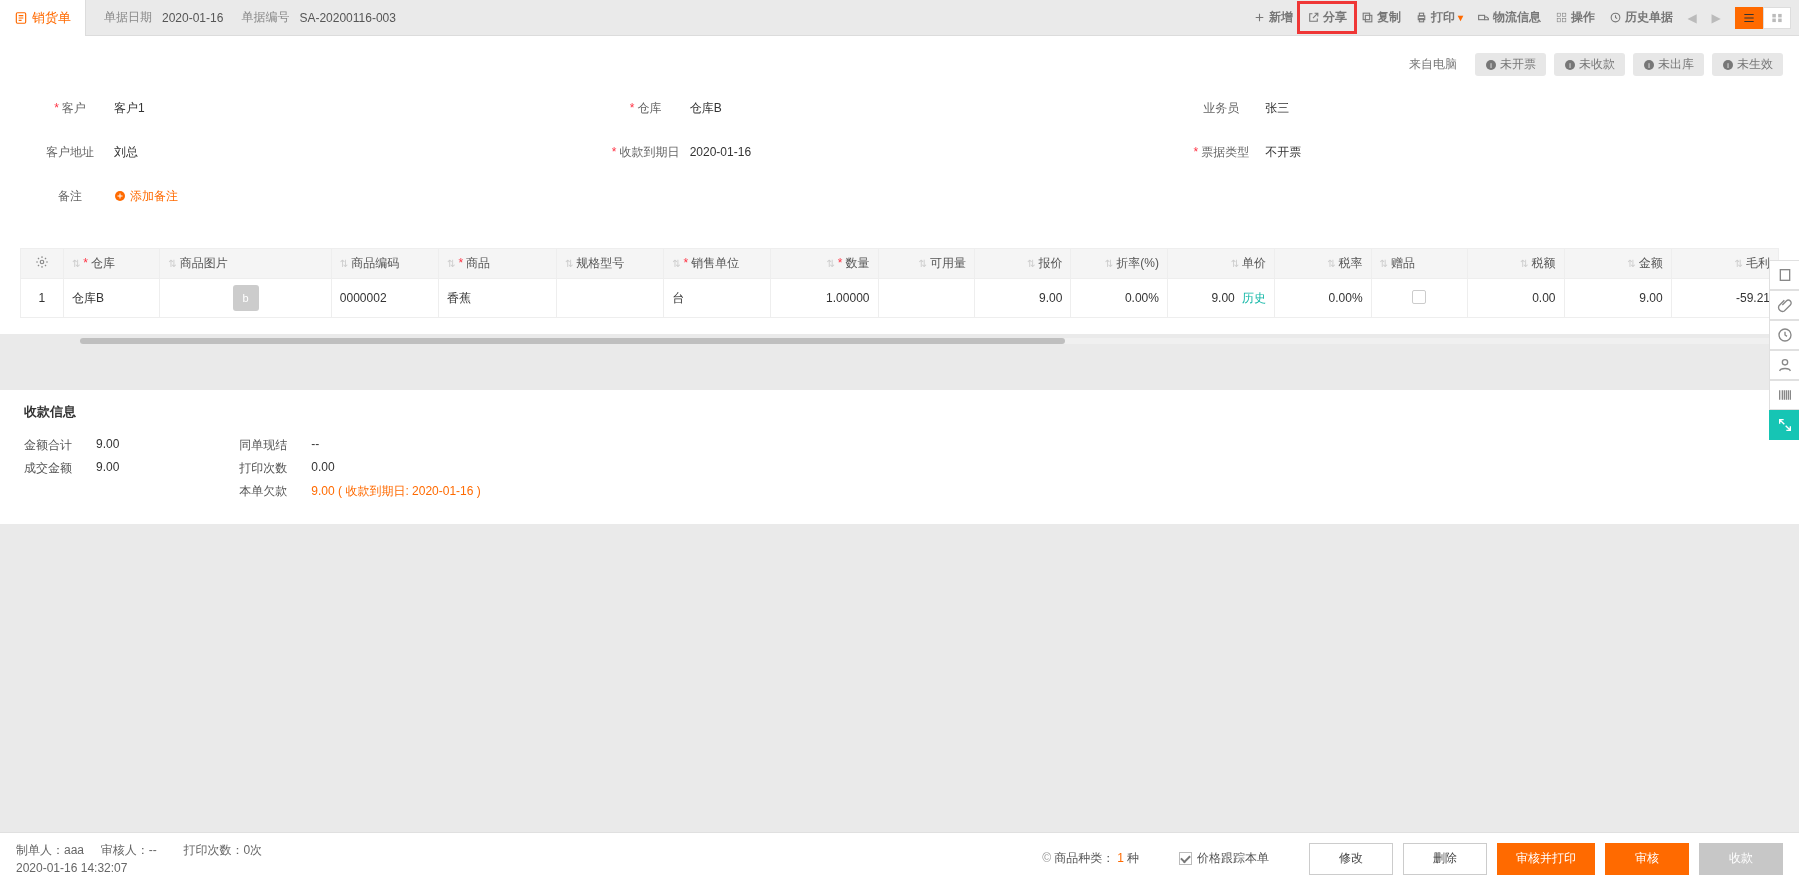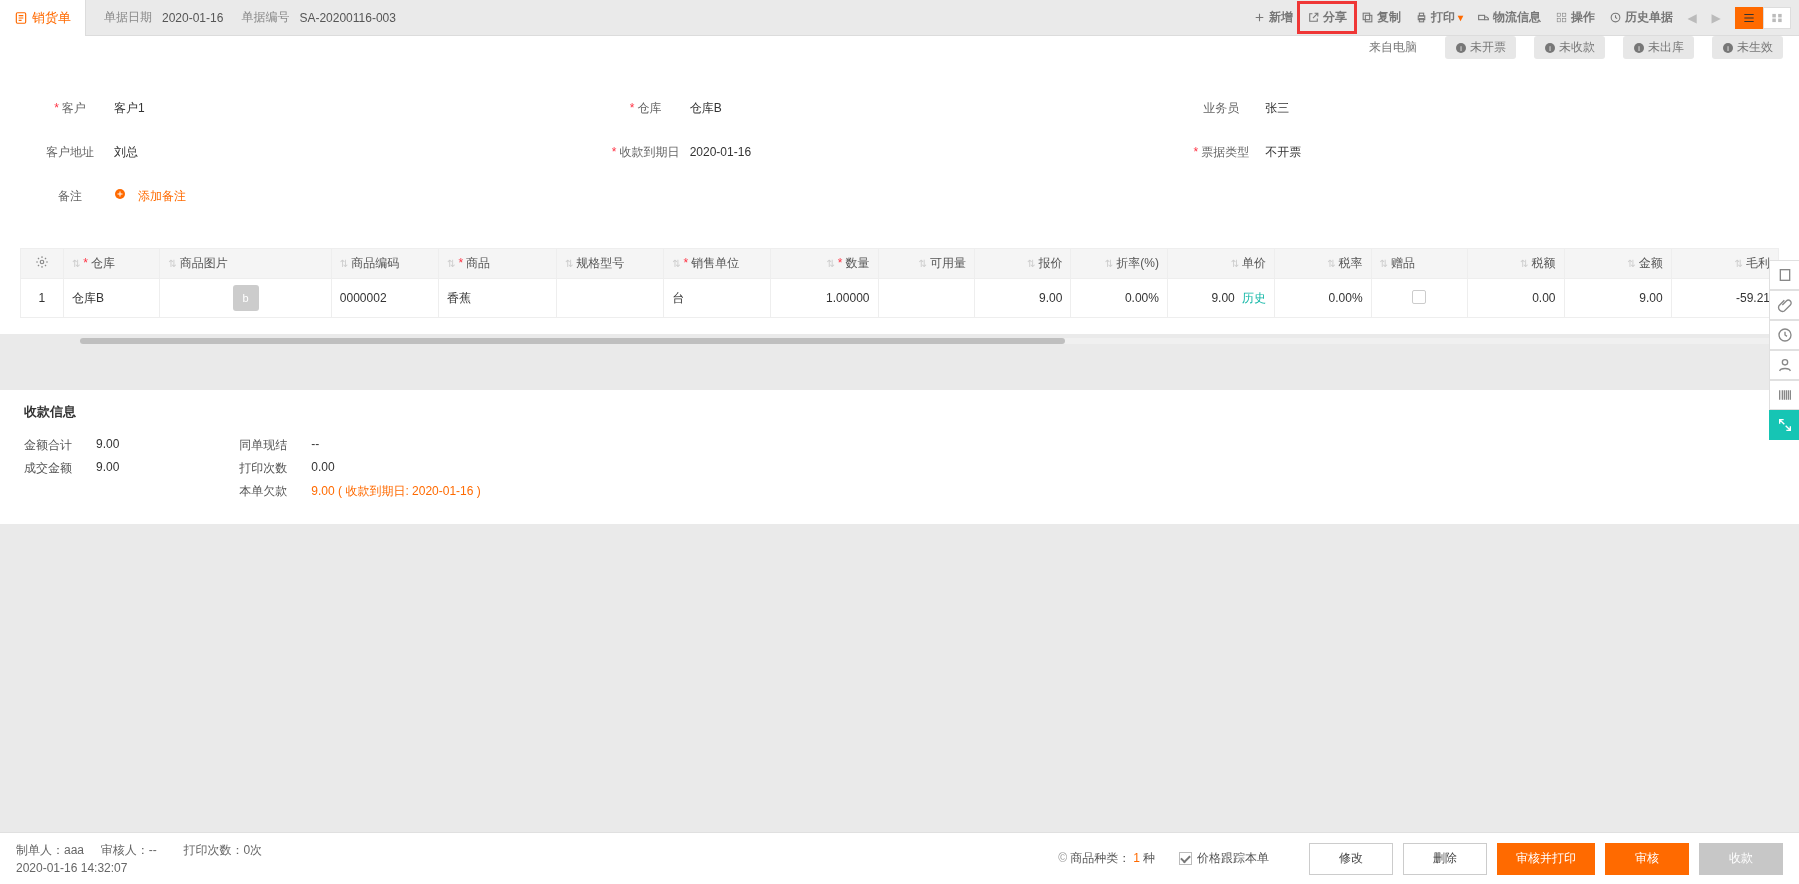--- a/index.html
+++ b/index.html
@@ -78,23 +78,23 @@
   .vt.active { background: var(--orange); border-color: var(--orange); }
   .vt.active .ico { fill:#fff; }
   .vt .ico { width:14px;height:14px; fill:#bbb; }
 
   
   .badges {
     height: 40px;
     background:#fff;
     display:flex;
     justify-content:flex-end;
-    align-items:flex-start;
+    align-items:flex-end;
     padding: 0 16px;
-    gap:18px;
+    gap:8px;
   }
   .badge {
     background: var(--badge-bg);
     color:#777;
     padding: 3px 10px;
     border-radius: 3px;
     display:flex; align-items:center; gap:3px;
     font-size:12px;
   }
   .badge .info { width:12px;height:12px;fill:#999;}
@@ -110,21 +110,21 @@
     flex:1;
     display:flex;
     align-items:center;
     min-height: 44px;
   }
   .lbl { width: 78px; text-align:center; color:#666; padding-right:10px; }
   .req { color:#f34; margin-right:3px; }
   .val-input {
     color:#333;
   }
-  .add-remark { color: var(--orange); display:flex;align-items:flex-start;gap:12px; cursor:pointer;}
+  .add-remark { color: var(--orange); display:flex;align-items:center;gap:4px; cursor:pointer;}
   .addr-mask { width:260px; height:22px; background:#fff; border-radius:3px; }
 
   
   .grid-wrap { background:#fff; padding: 16px 20px; }
   table.grid {
     width: 100%;
     border-collapse: collapse;
     table-layout: fixed;
   }
   .grid th, .grid td {
@@ -197,26 +197,26 @@
     position:absolute;
     left:0; right:0; bottom:0;
     height:52px;
     background:#fff;
     border-top:1px solid #e0e0e0;
     display:flex;
     align-items:center;
     padding: 0 16px;
   }
   .footer .left { color:#666; line-height:1.5;}
-  .footer .mid { flex:1; display:flex; justify-content:flex-end; align-items:center; gap:16px; color:#555;}
+  .footer .mid { flex:1; display:flex; justify-content:flex-end; align-items:center; gap:32px; color:#555;}
   .kinds .n { color: var(--orange); margin:0 3px;}
   .chkline { display:flex;align-items:center;gap:5px;margin-left:8px;}
   .chkbox { width:13px;height:13px;border:1px solid #bbb;background:#fff;display:inline-flex;align-items:center;justify-content:center;}
   .chkbox.on::after{content:"";width:7px;height:4px;border-left:2px solid #777;border-bottom:2px solid #777;transform:rotate(-45deg);margin-top:-2px;}
-  .btns { display:flex; gap:10px; margin-left:24px;}
+  .btns { display:flex; gap:10px; margin-left:8px;}
   .btn {
     min-width:84px; height:32px;
     display:flex;align-items:center;justify-content:center;
     border:1px solid #ccc; background:#fff; color:#444;
     cursor:pointer; padding:0 18px;
   }
   .btn.primary { background: var(--orange); color:#fff; border-color: var(--orange);}
   .btn.disabled { background:#c7c7c7; color:#fff; border-color:#c7c7c7; cursor:not-allowed;}
 </style>
 </head>

